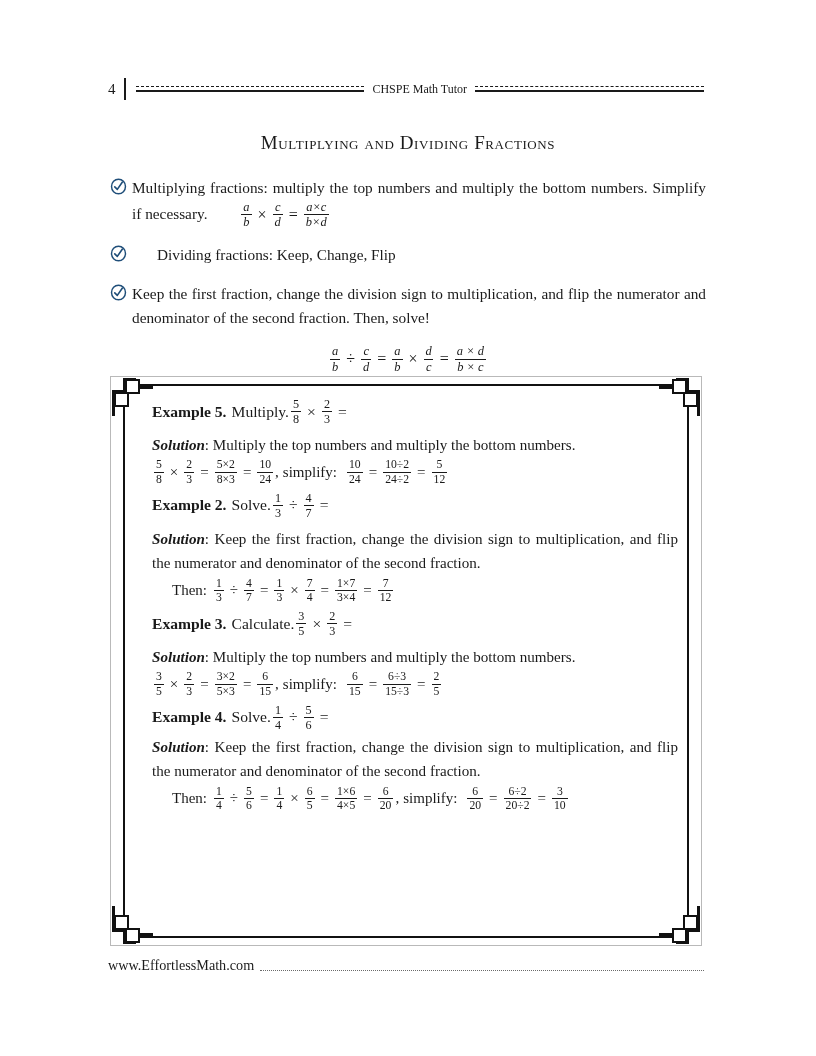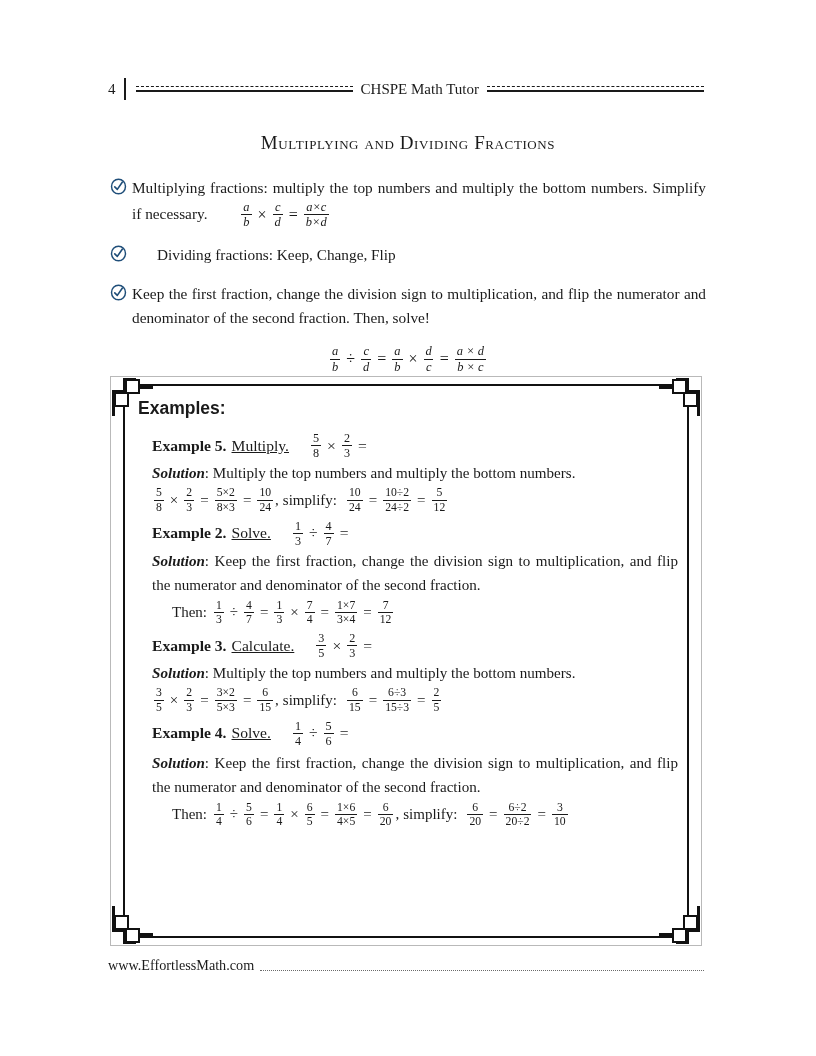--- a/index.html
+++ b/index.html
@@ -32,21 +32,21 @@
   }
   .hrule::before {
     content:""; position:absolute; left:0; right:0; top:0px;
     border-top:1px dashed #1a1a1a;
   }
   .hrule::after {
     content:""; position:absolute; left:0; right:0; top:4px;
     border-top:2px solid #1a1a1a;
   }
   .header-title {
-    font-size:15px; padding:0 8px; white-space:nowrap;
+    font-size:12px; padding:0 8px; white-space:nowrap;
     font-family:"Liberation Serif", serif;
   }
 
   
   .section-title {
     position:absolute; left:0; top:132px; width:816px;
     text-align:center;
     font-size:19px;
     font-variant:small-caps;
     letter-spacing:0.6px;
@@ -110,25 +110,25 @@
   .box-content {
     position:absolute; left:30px; top:24px; right:26px; bottom:14px;
   }
   .examples-head {
     font-family:"Liberation Sans", sans-serif;
     font-weight:bold; font-size:17.5px; margin-bottom:13px;
   }
   .ex-block { margin-left:14px; }
   .ex-title { font-size:15.6px; margin-bottom:3px; display:flex; align-items:center; flex-wrap:wrap; }
   .ex-title b { font-family:"Liberation Serif", serif; font-weight:bold; margin-right:5px; }
-  .ex-title .prompt { margin-right:20px;text-decoration:underline; }
+  .ex-title .prompt { margin-right:0; }
   .sol-label { font-weight:bold; font-style:italic; }
   .sol-text {
     font-size:15.1px; line-height:1.58; text-align:justify; text-justify:inter-word;
-    margin-top:3px;
+    margin-top:9px;
   }
   .calc-line {
     display:flex; align-items:center; flex-wrap:wrap; font-size:15px; margin-top:1px;
   }
   .calc-line .lead { margin-right:5px; }
   .calc-line .simplify { margin:0 8px 0 4px; }
   .then-line { margin-top:2px; padding-left:4px;margin-left:16px; }
 
   
   .footer {
@@ -281,21 +281,20 @@
       <i style="left:11px; top:14px; width:2.6px; height:12px;"></i>
       <i style="left:11px; top:2px;  width:2.6px; height:12px;"></i>
       <i style="left:11px; top:2px;  width:13px;  height:2.6px;"></i>
       <i style="left:21px; top:2px;  width:2.6px; height:10px;"></i>
       <i style="left:21px; top:10px; width:20px;  height:2.6px;"></i>
       <span class="sq" style="left:2px;  top:16px;"></span>
       <span class="sq" style="left:13px; top:3px;"></span>
     </div>
 
     <div class="box-content">
-      <div class="examples-head">Examples:</div>
 
       <div class="ex-block">
         <div class="ex-title">
           <b>Example 5.</b>
           <span class="prompt">Multiply.</span>
           <span class="inline-math">
               <span class="frac upright">
                 <span class="num">5</span>
                 <span class="den">8</span>
               </span>

